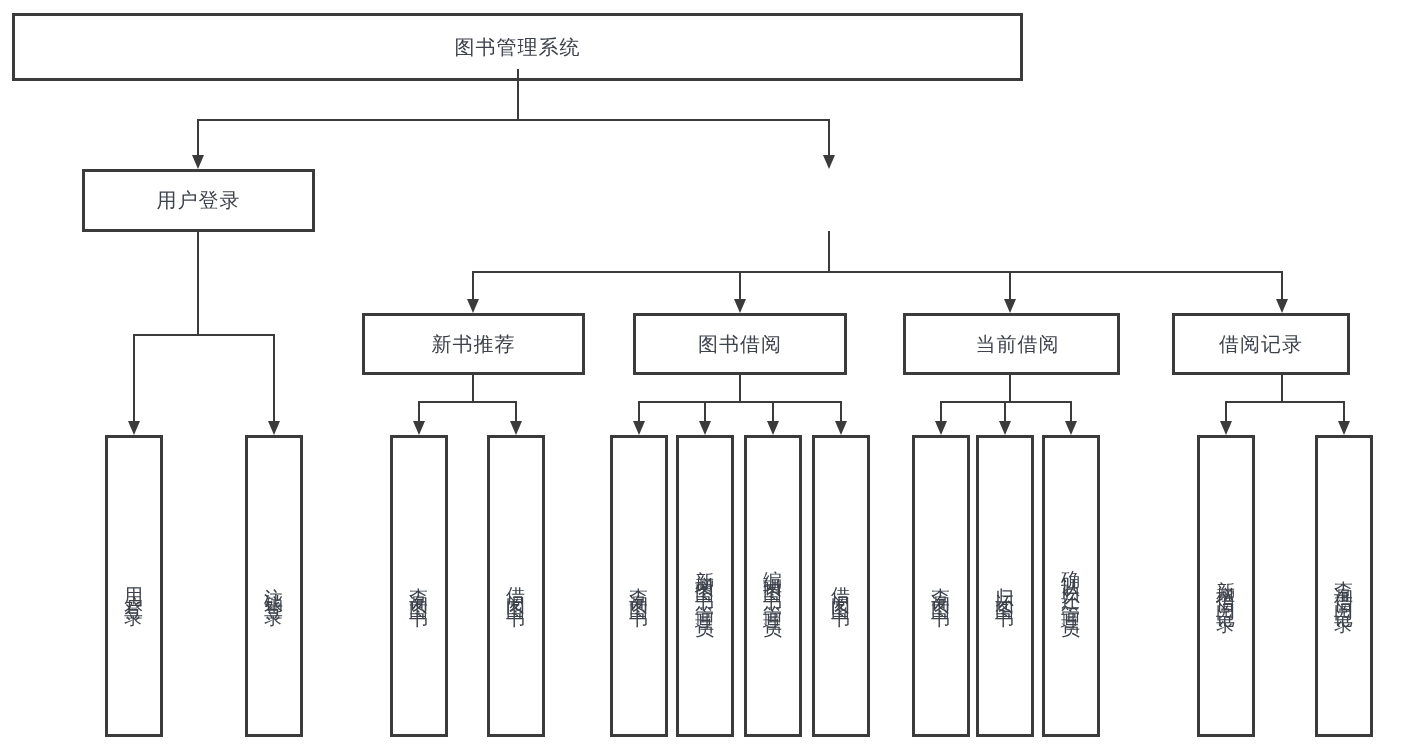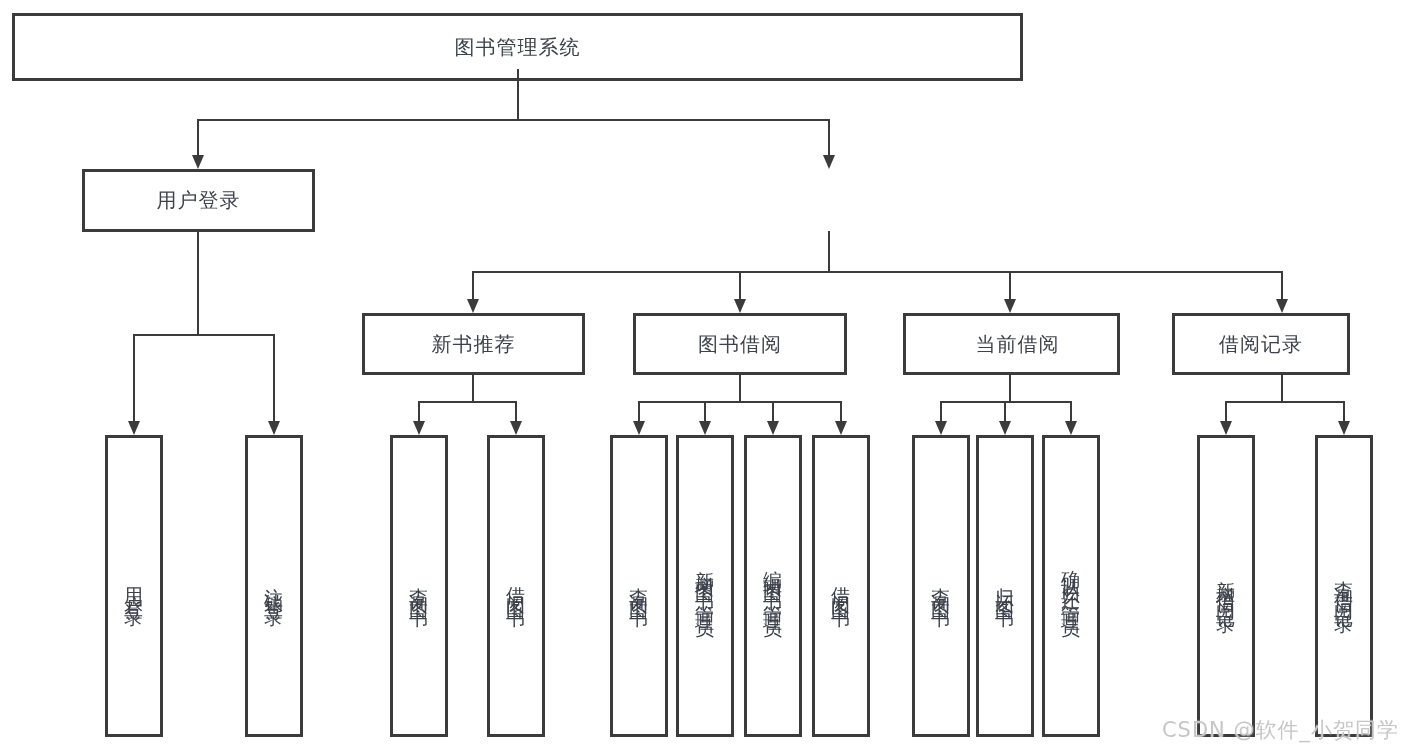--- a/index.html
+++ b/index.html
@@ -122,15 +122,14 @@
   <div class="arr" style="left:999px;top:421px;"></div>
   <div class="arr" style="left:1065px;top:421px;"></div>
 
   <div class="v" style="left:1281px;top:375px;width:2px;height:27px;"></div>
   <div class="h" style="left:1225px;top:401px;width:120px;height:2px;"></div>
   <div class="v" style="left:1225px;top:402px;width:2px;height:19px;"></div>
   <div class="v" style="left:1343px;top:402px;width:2px;height:19px;"></div>
   <div class="arr" style="left:1220px;top:421px;"></div>
   <div class="arr" style="left:1338px;top:421px;"></div>
 
-  <div class="watermark">CSDN @软件_小贺同学</div>
 
 </div>
 
 </body></html>

